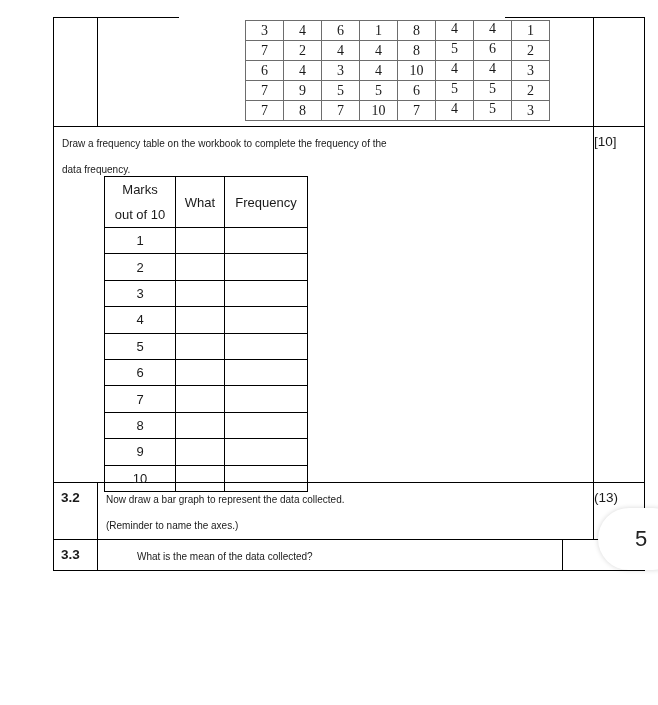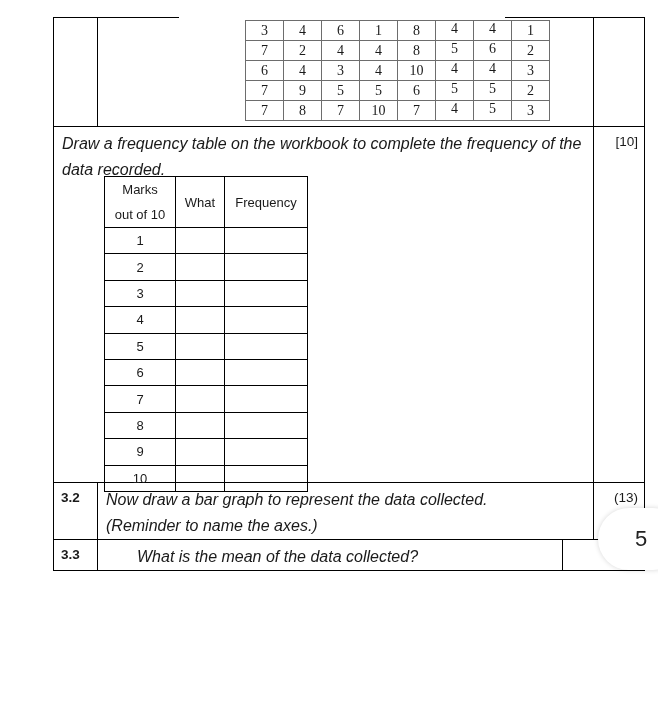--- a/index.html
+++ b/index.html
@@ -69,28 +69,27 @@
     border-right: 1.6px solid #000;
     padding: 0;
     position: relative;
   }
   .cell-marks {
     width: 50px;
     flex: 0 0 50px;
     box-sizing: border-box;
     font-size: 13.5px;
     padding: 7px 6px 0 0;
-    text-align: right;
+    text-align: left;
   }
 
   .qtext {
-    font-size: 16px;
+    font-size: 10px;
     line-height: 26px;
     padding: 4px 0 0 8px;
-    font-style: italic;
   }
   .qtext p { margin: 0; }
 
   
   .row-data { height: 108px; }
   .row-data .cell-body { overflow: visible; }
 
   .data-table {
     position: absolute;
     left: 147px;
@@ -217,21 +216,21 @@
         </tbody>
       </table>
     </div>
     <div class="cell-marks"></div>
   </div>
 
   <div class="row row-31">
     <div class="cell-body">
       <div class="qtext">
         <p>Draw a frequency table on the workbook to complete the frequency of the</p>
-        <p>data recorded.</p>
+        <p>data frequency.</p>
       </div>
 
       <table class="freq-table">
         <tbody>
           <tr>
             <td class="c-marks">
               <div class="freq-head-marks">Marks</div>
               <div class="freq-head-marks">out of 10</div>
             </td>
             <td class="c-tally">What</td>

